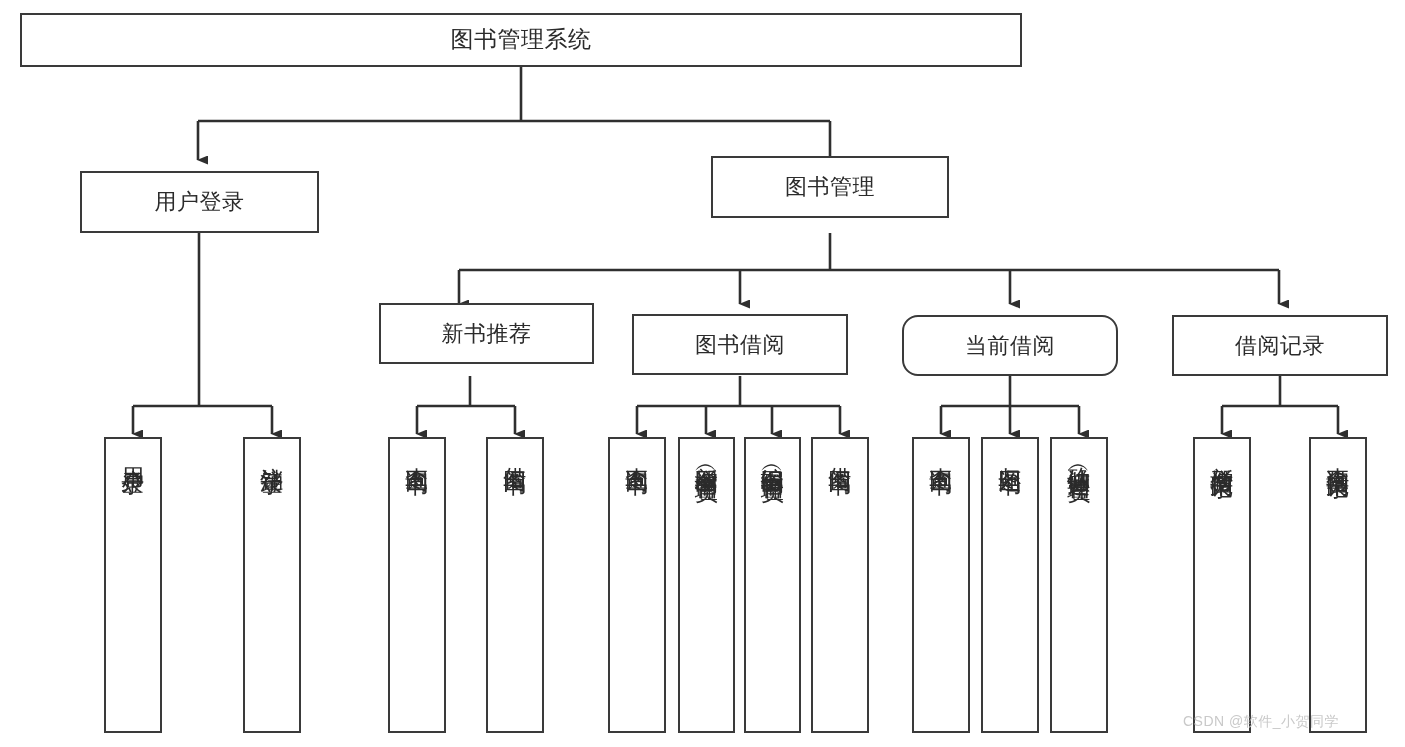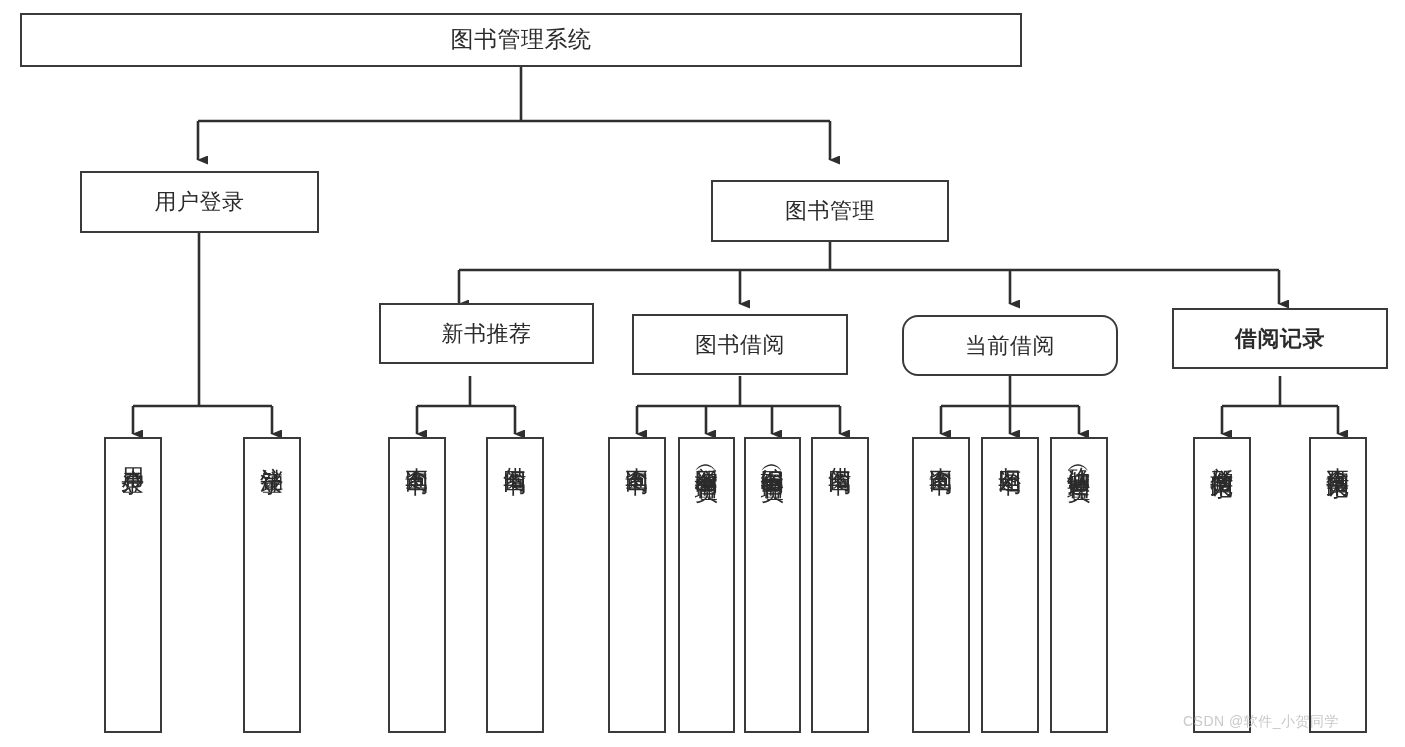--- a/index.html
+++ b/index.html
@@ -146,37 +146,37 @@
   </svg>
 
   <div class="node horiz root" style="left:20px; top:13px; width:1002px; height:54px;">
     <span class="label">图书管理系统</span>
   </div>
 
   <div class="node horiz" style="left:80px; top:171px; width:239px; height:62px;">
     <span class="label">用户登录</span>
   </div>
 
-  <div class="node horiz" style="left:711px; top:180px; width:238px; height:62px;">
+  <div class="node horiz" style="left:711px; top:156px; width:238px; height:62px;">
     <span class="label">图书管理</span>
   </div>
 
   <div class="node horiz" style="left:363px; top:303px; width:215px; height:61px;margin-left:16px;">
     <span class="label">新书推荐</span>
   </div>
 
   <div class="node horiz" style="left:632px; top:314px; width:216px; height:61px;">
     <span class="label">图书借阅</span>
   </div>
 
   <div class="node horiz" style="left:902px; top:315px; width:216px; height:61px;border-radius:16px;">
     <span class="label">当前借阅</span>
   </div>
 
-  <div class="node horiz" style="left:1172px; top:308px; width:216px; height:61px;font-weight:bold;">
+  <div class="node horiz" style="left:1172px; top:315px; width:216px; height:61px;">
     <span class="label">借阅记录</span>
   </div>
 
   <div class="node vert" style="left:104px; top:437px; width:58px; height:296px;">
     <span class="label">用户登录</span>
   </div>
 
   <div class="node vert" style="left:243px; top:437px; width:58px; height:296px;">
     <span class="label">注销登录</span>
   </div>

